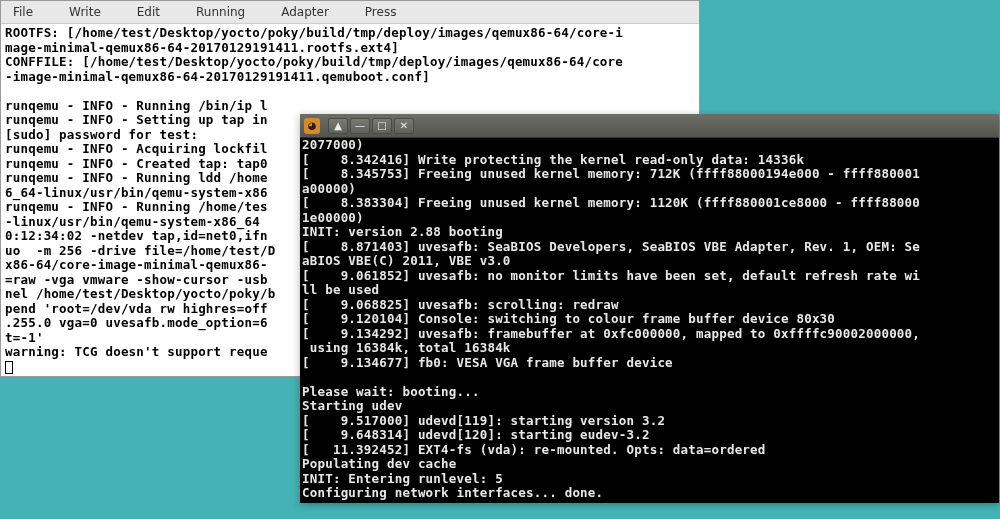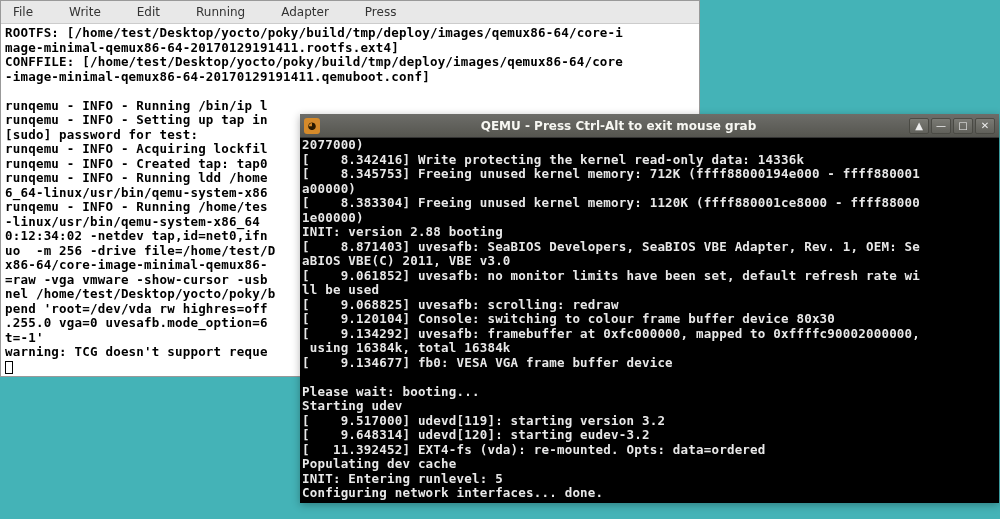--- a/index.html
+++ b/index.html
@@ -121,21 +121,20 @@
     <div class="menu-item">Running</div>
     <div class="menu-item">Adapter</div>
     <div class="menu-item">Press</div>
   </div>
   <div class="term-body" id="term-lines"><div class="term-line">ROOTFS: [/home/test/Desktop/yocto/poky/build/tmp/deploy/images/qemux86-64/core-i</div><div class="term-line">mage-minimal-qemux86-64-20170129191411.rootfs.ext4]</div><div class="term-line">CONFFILE: [/home/test/Desktop/yocto/poky/build/tmp/deploy/images/qemux86-64/core</div><div class="term-line">-image-minimal-qemux86-64-20170129191411.qemuboot.conf]</div><div class="term-line">&nbsp;</div><div class="term-line">runqemu - INFO - Running /bin/ip l</div><div class="term-line">runqemu - INFO - Setting up tap in</div><div class="term-line">[sudo] password for test:</div><div class="term-line">runqemu - INFO - Acquiring lockfil</div><div class="term-line">runqemu - INFO - Created tap: tap0</div><div class="term-line">runqemu - INFO - Running ldd /home</div><div class="term-line">6_64-linux/usr/bin/qemu-system-x86</div><div class="term-line">runqemu - INFO - Running /home/tes</div><div class="term-line">-linux/usr/bin/qemu-system-x86_64</div><div class="term-line">0:12:34:02 -netdev tap,id=net0,ifn</div><div class="term-line">uo  -m 256 -drive file=/home/test/D</div><div class="term-line">x86-64/core-image-minimal-qemux86-</div><div class="term-line">=raw -vga vmware -show-cursor -usb</div><div class="term-line">nel /home/test/Desktop/yocto/poky/b</div><div class="term-line">pend 'root=/dev/vda rw highres=off</div><div class="term-line">.255.0 vga=0 uvesafb.mode_option=6</div><div class="term-line">t=-1'</div><div class="term-line">warning: TCG doesn't support reque</div><div class="term-line"><span class="cursor"></span></div></div>
 </div>
 
 <div class="qemu-window">
   <div class="qemu-titlebar">
     <div class="qemu-icon">◕</div>
-    <div class="qemu-title">QEMU - Press Ctrl-Alt to exit mouse grab</div>
     <div class="win-controls">
       <div class="win-btn">▲</div>
       <div class="win-btn">—</div>
       <div class="win-btn">□</div>
       <div class="win-btn">✕</div>
     </div>
   </div>
   <div class="qemu-body" id="qemu-lines"><div class="qemu-line">2077000)</div><div class="qemu-line">[    8.342416] Write protecting the kernel read-only data: 14336k</div><div class="qemu-line">[    8.345753] Freeing unused kernel memory: 712K (ffff88000194e000 - ffff880001</div><div class="qemu-line">a00000)</div><div class="qemu-line">[    8.383304] Freeing unused kernel memory: 1120K (ffff880001ce8000 - ffff88000</div><div class="qemu-line">1e00000)</div><div class="qemu-line">INIT: version 2.88 booting</div><div class="qemu-line">[    8.871403] uvesafb: SeaBIOS Developers, SeaBIOS VBE Adapter, Rev. 1, OEM: Se</div><div class="qemu-line">aBIOS VBE(C) 2011, VBE v3.0</div><div class="qemu-line">[    9.061852] uvesafb: no monitor limits have been set, default refresh rate wi</div><div class="qemu-line">ll be used</div><div class="qemu-line">[    9.068825] uvesafb: scrolling: redraw</div><div class="qemu-line">[    9.120104] Console: switching to colour frame buffer device 80x30</div><div class="qemu-line">[    9.134292] uvesafb: framebuffer at 0xfc000000, mapped to 0xffffc90002000000,</div><div class="qemu-line"> using 16384k, total 16384k</div><div class="qemu-line">[    9.134677] fb0: VESA VGA frame buffer device</div><div class="qemu-line">&nbsp;</div><div class="qemu-line">Please wait: booting...</div><div class="qemu-line">Starting udev</div><div class="qemu-line">[    9.517000] udevd[119]: starting version 3.2</div><div class="qemu-line">[    9.648314] udevd[120]: starting eudev-3.2</div><div class="qemu-line">[   11.392452] EXT4-fs (vda): re-mounted. Opts: data=ordered</div><div class="qemu-line">Populating dev cache</div><div class="qemu-line">INIT: Entering runlevel: 5</div><div class="qemu-line">Configuring network interfaces... done.</div></div>
 </div>
 

